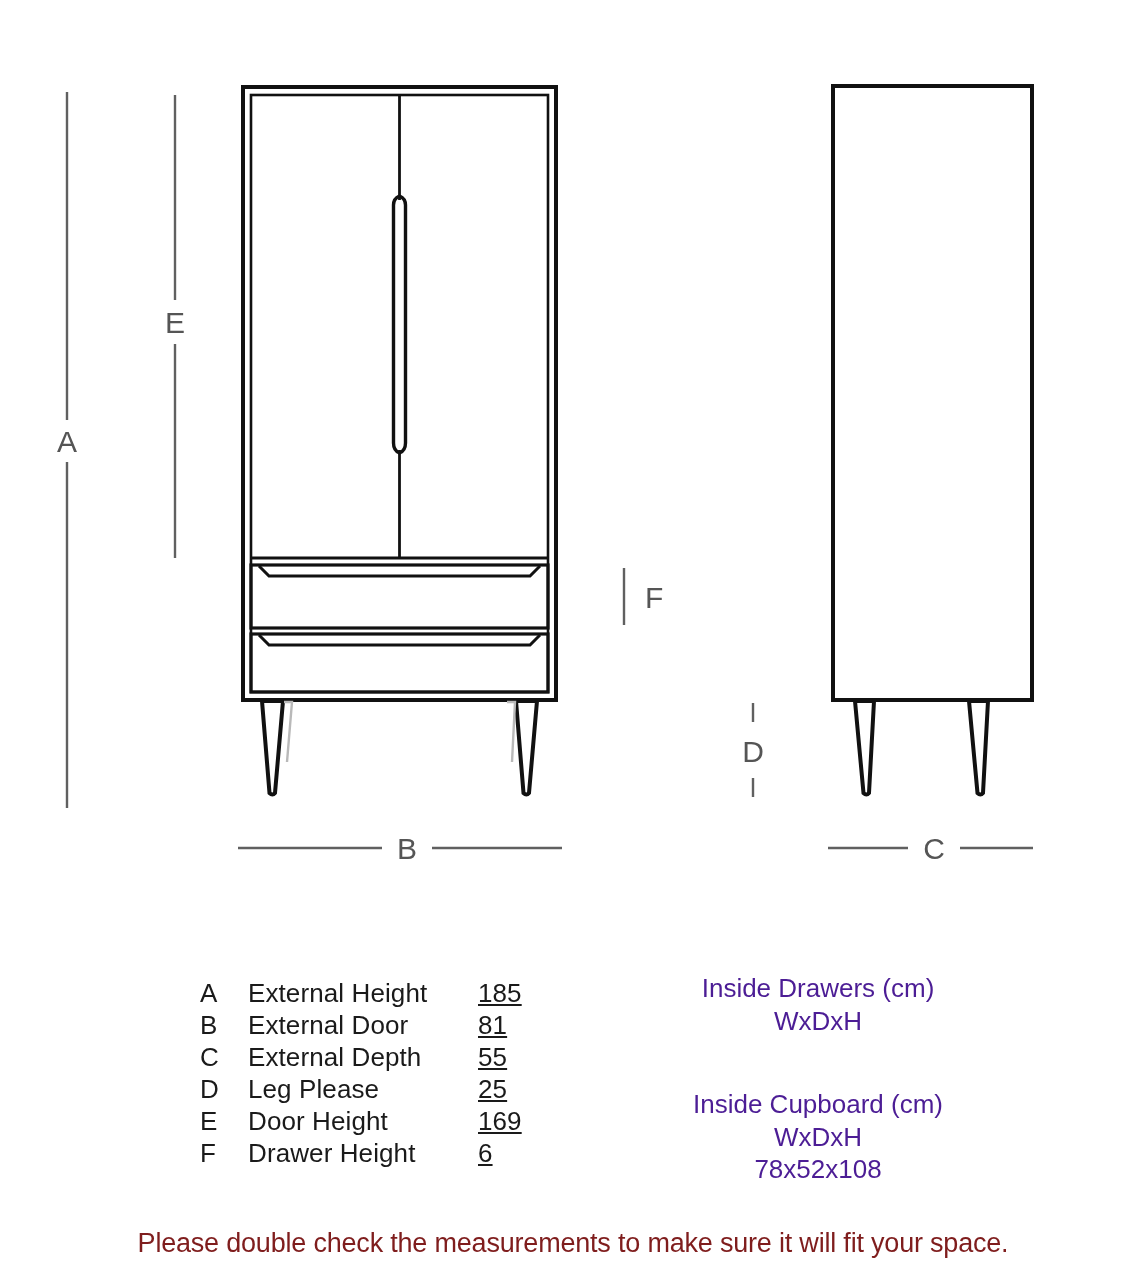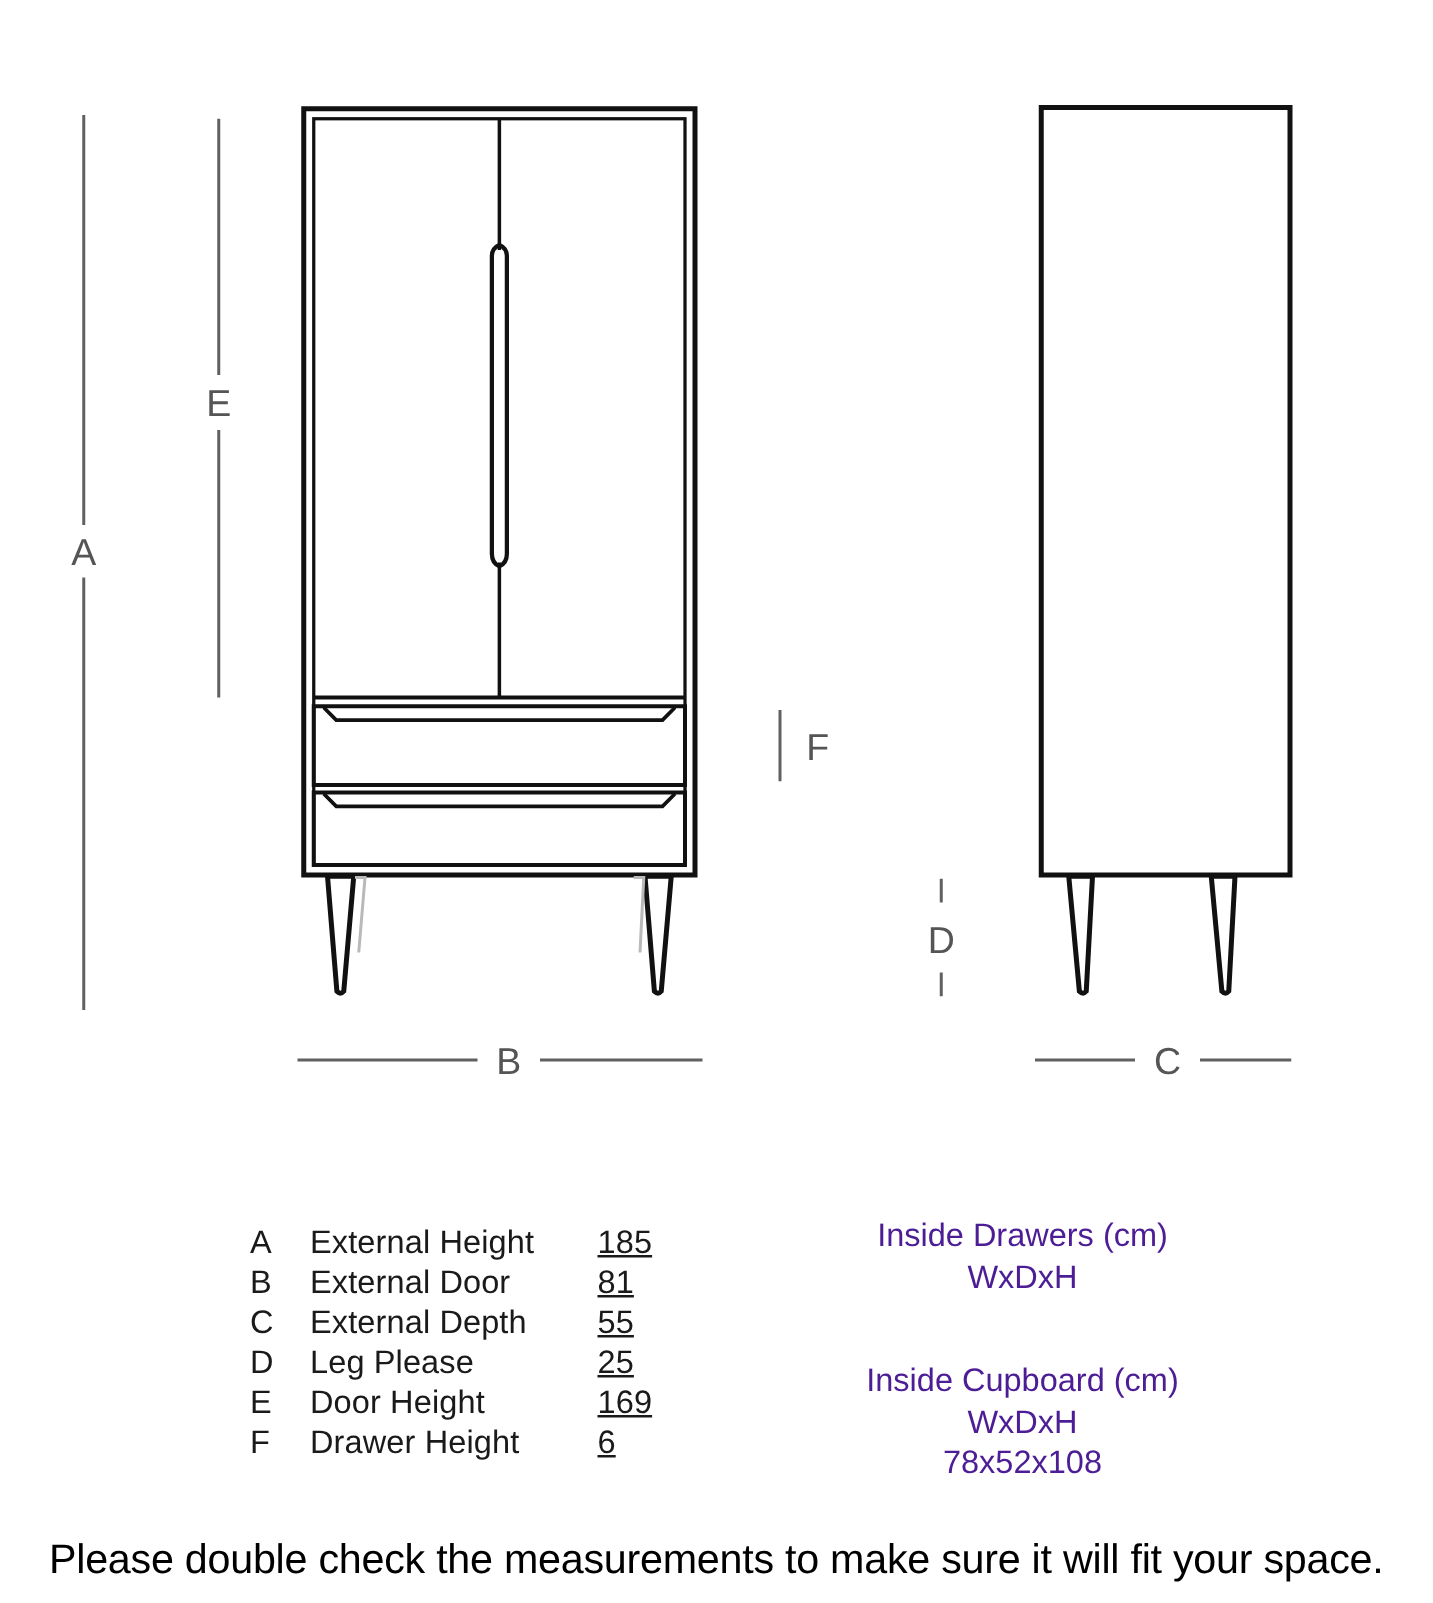--- a/index.html
+++ b/index.html
@@ -63,22 +63,22 @@
   #inside-drawers-block { left: 608px; top: 972px; }
   #inside-cupboard-block { left: 608px; top: 1088px; }
   .inside-line { display: block; }
 
   #footer-note {
     position: absolute;
     left: 0;
     top: 1228px;
     width: 1146px;
     text-align: center;
-    font-size: 33px;
-    color: #000000;
+    font-size: 27px;
+    color: #7f1d1d;
     letter-spacing: -0.2px;
   }
 
   .dim-letter {
     font-family: "Liberation Sans", sans-serif;
     font-size: 30px;
     fill: #555555;
   }
 </style>
 </head>

